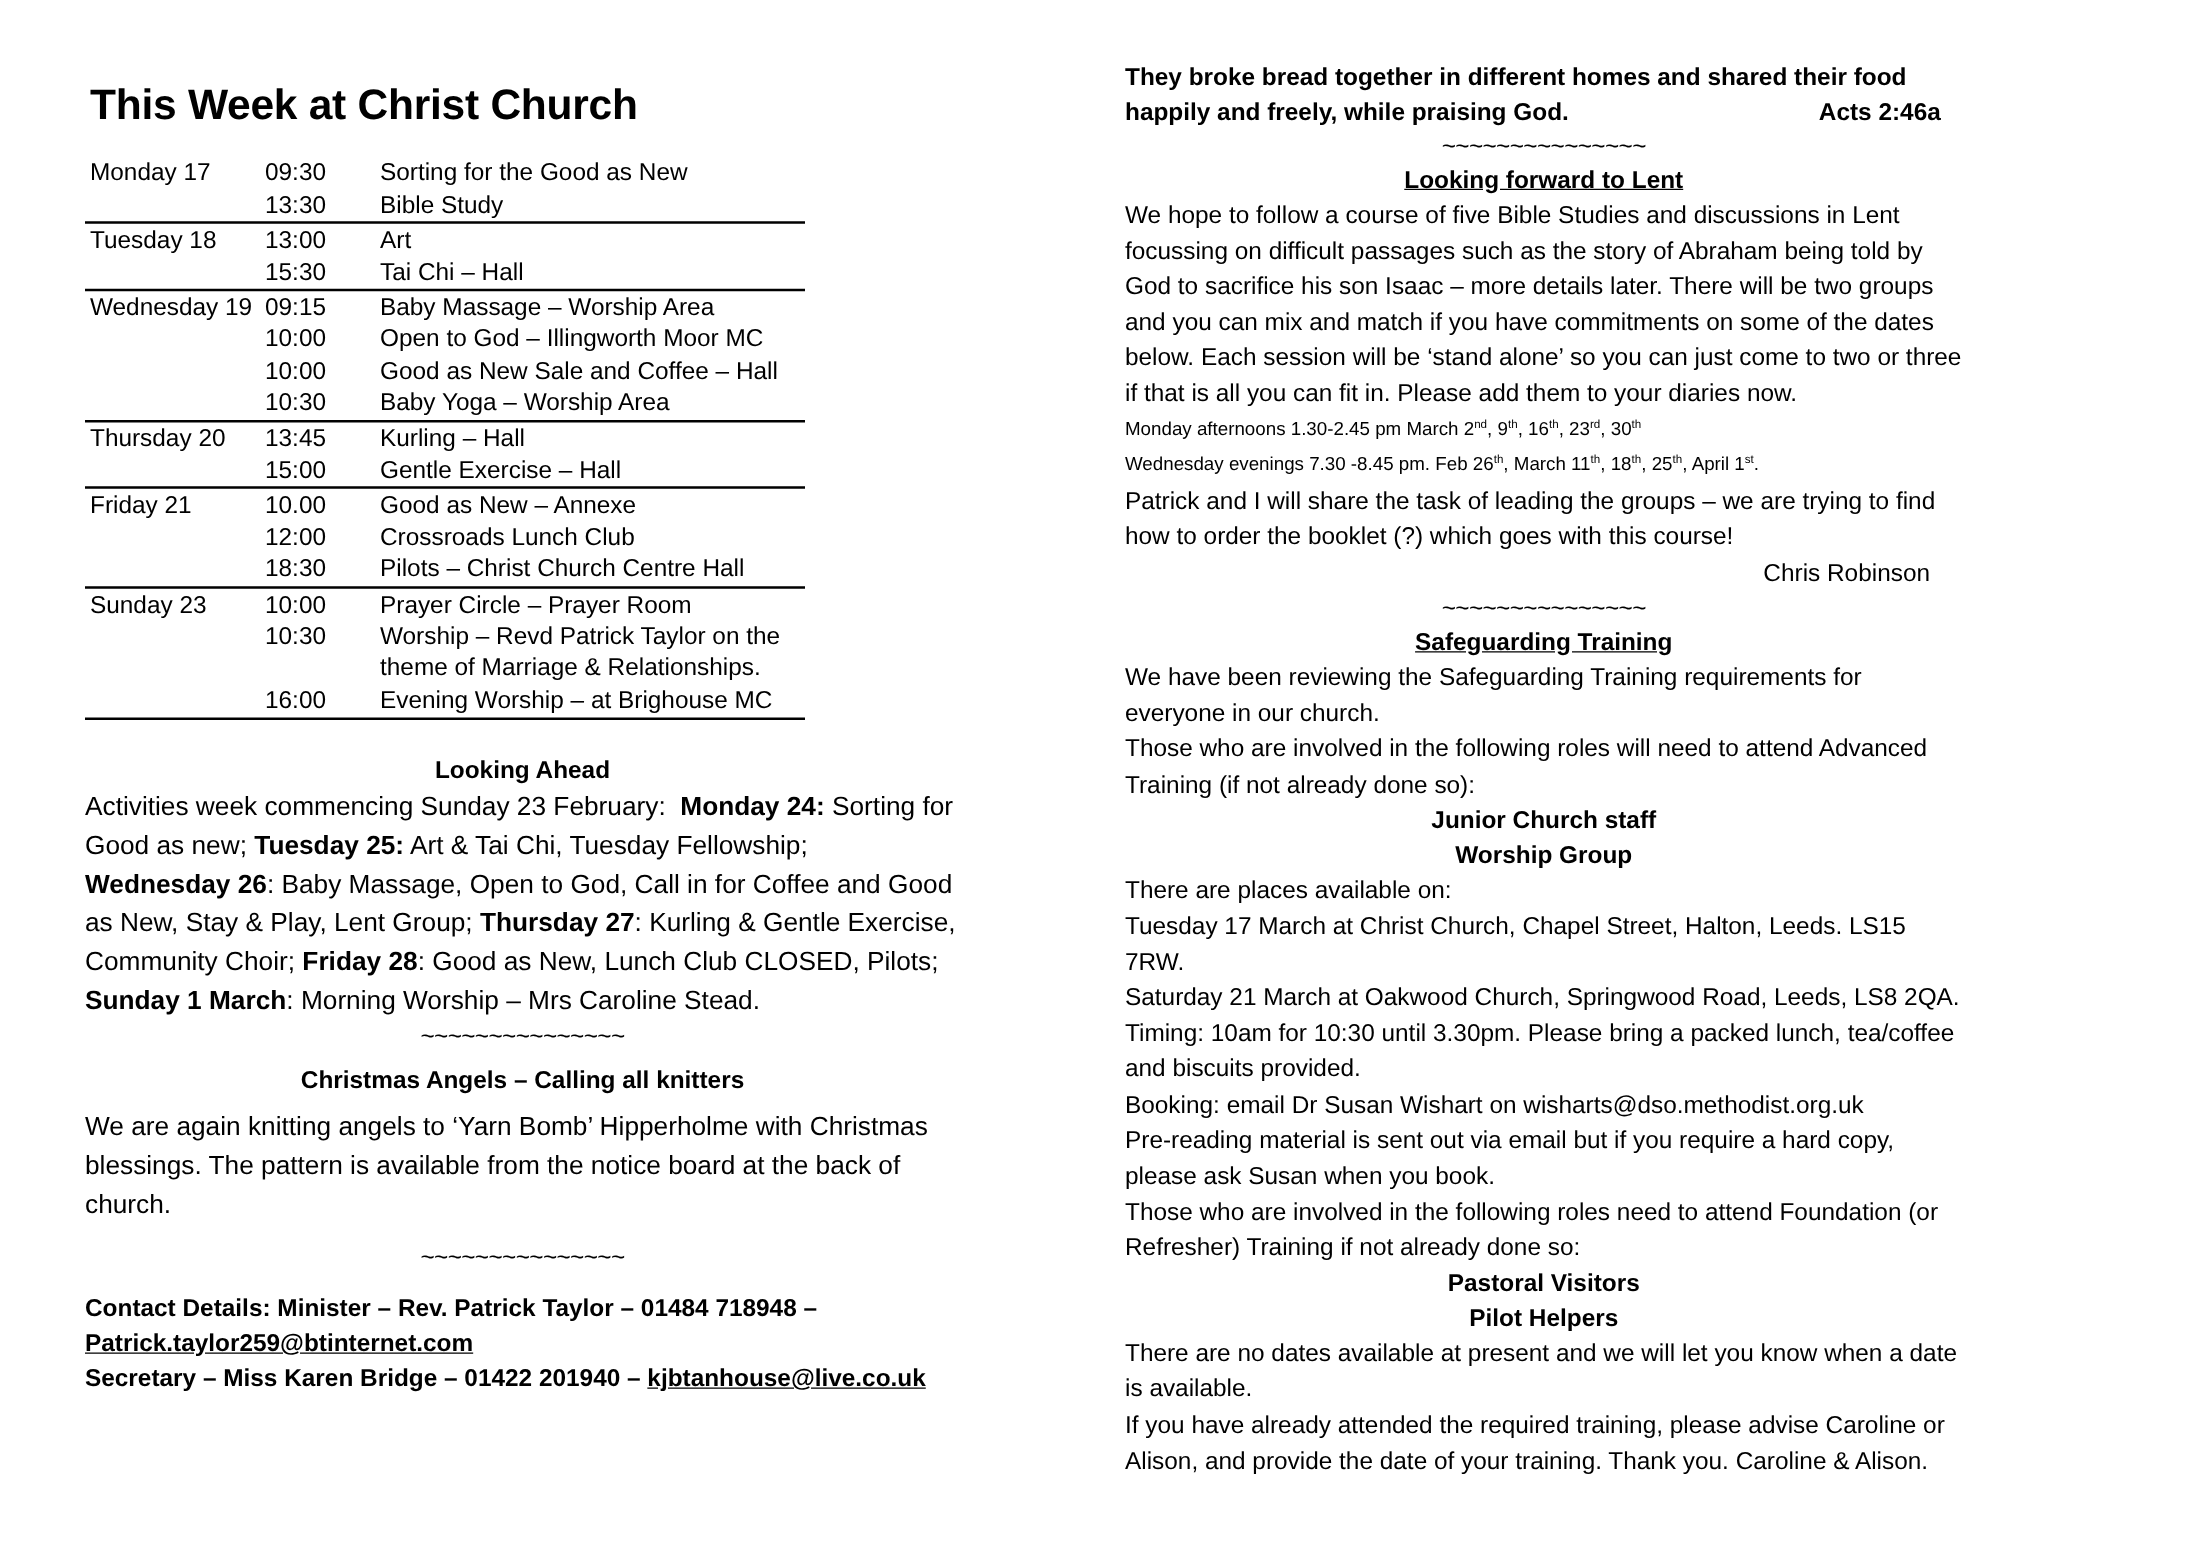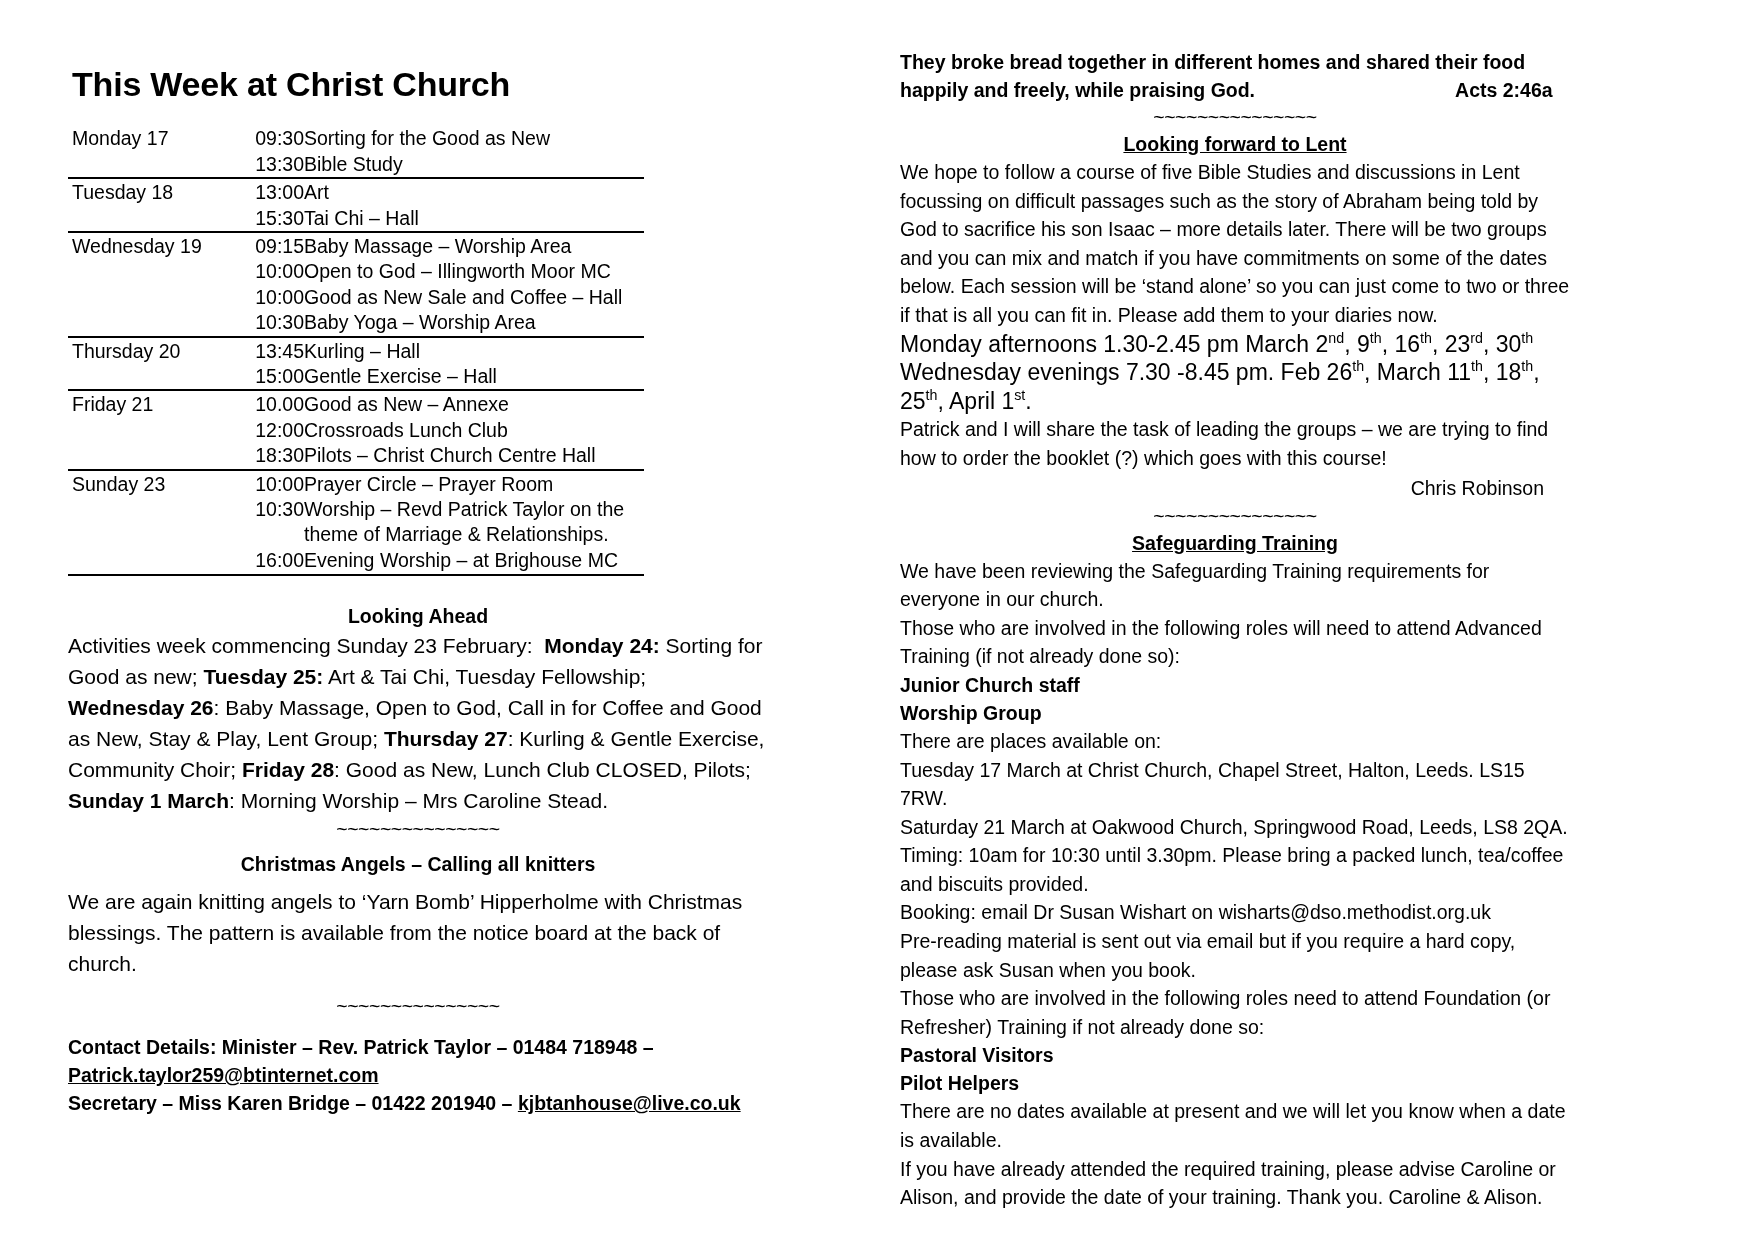--- a/index.html
+++ b/index.html
@@ -54,21 +54,21 @@
     table-layout: fixed;
   }
   .schedule td {
     font-size: 19.5px;
     line-height: 25.4px;
     padding: 0 0 0 0;
     vertical-align: top;
     white-space: nowrap;
   }
   .schedule td.c-day   { width: 140px; padding-left: 4px; }
-  .schedule td.c-time  { width: 92px; text-align: right; }
+  .schedule td.c-time  { width: 92px; }
   .schedule td.c-event { width: 340px; }
   .schedule tr.group-start td {
     border-top: 2.2px solid #000;
     padding-top: 1px;
   }
   .schedule tr.first-row td {
     border-top: none;
   }
   .schedule tr.last-row td {
     border-bottom: 2.2px solid #000;
@@ -127,32 +127,33 @@
   .scripture-ref {
     display: inline-block;
     padding-left: 200px;
   }
   .para {
     font-size: 19.5px;
     line-height: 28.6px;
     margin: 0;
   }
   .lent-dates {
-    font-size: 23px;
+    font-size: 15px;
     line-height: 28.6px;
     margin: 0;
   }
   .signoff {
     text-align: right;
     font-size: 19.5px;
     line-height: 30px;
     margin: 0;
     padding-right: 26px;
   }
   .role-line {
+    text-align: center;
     font-weight: bold;
     font-size: 19.5px;
     line-height: 28px;
     margin: 0;
   }
   .contact-block {
     font-size: 19.5px;
     font-weight: bold;
     line-height: 28px;
     margin: 0;

